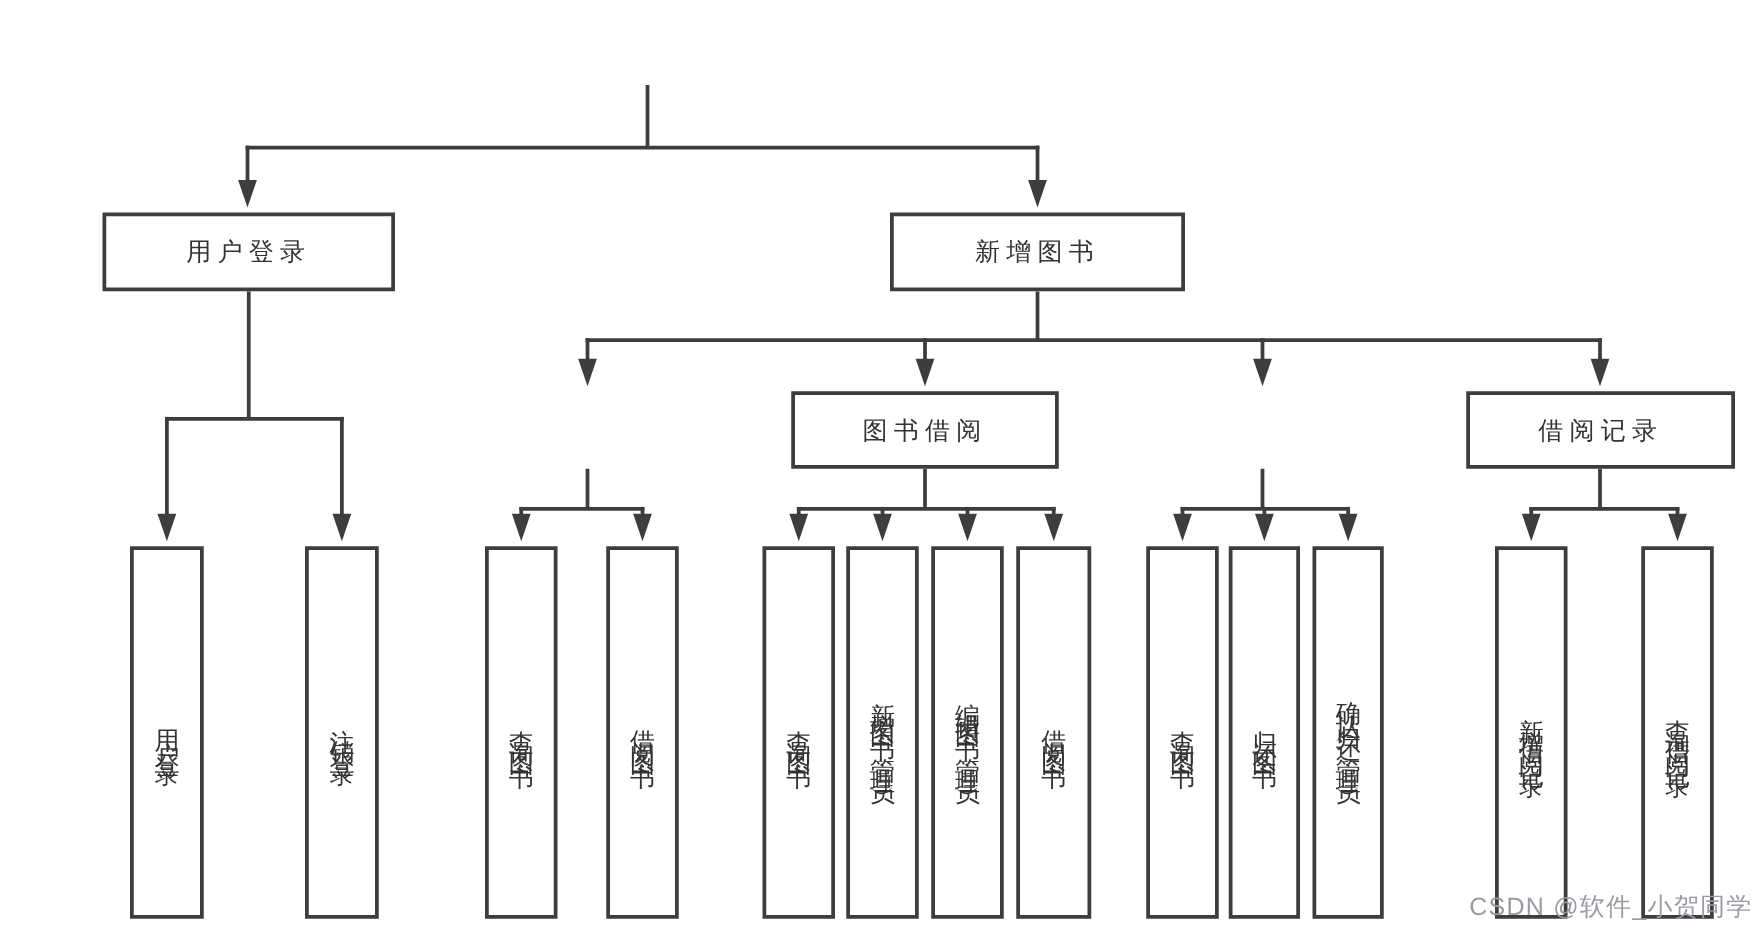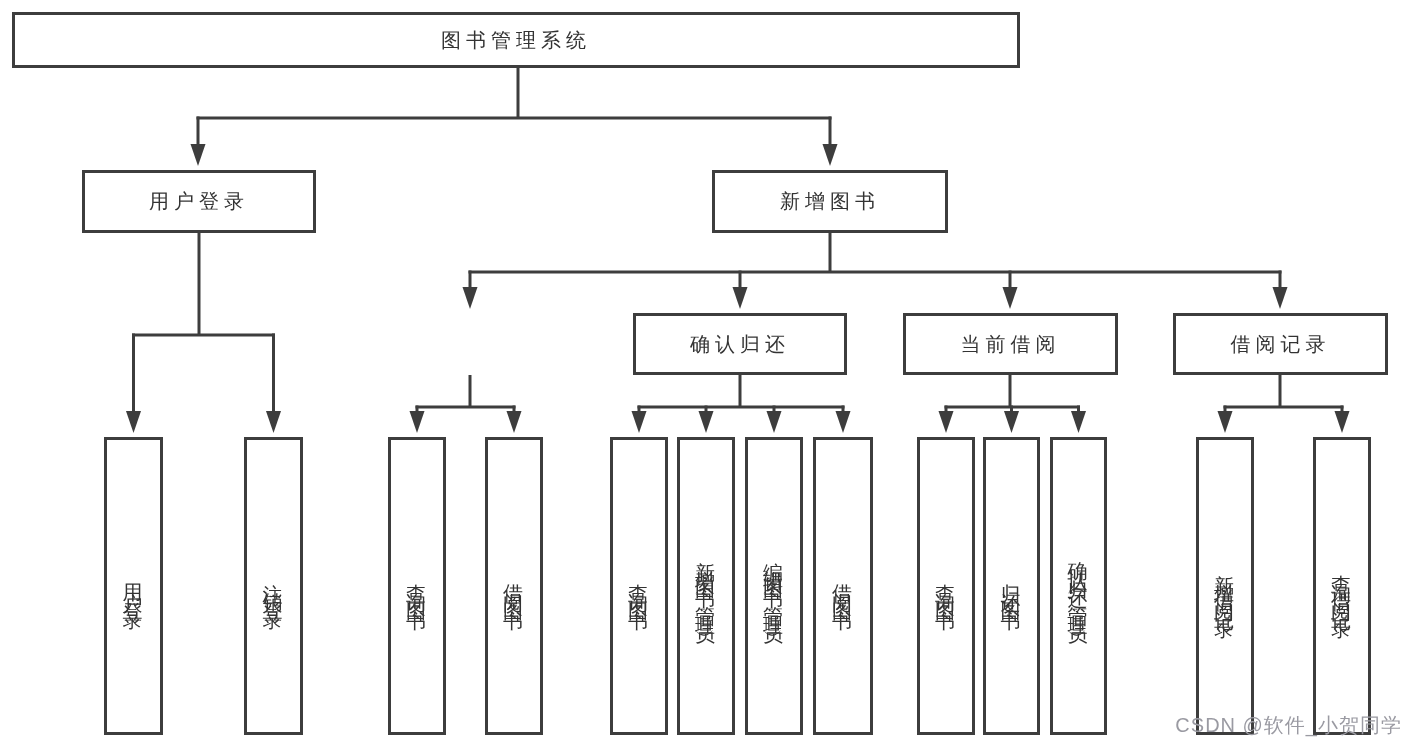--- a/index.html
+++ b/index.html
@@ -144,27 +144,25 @@
     <g>
       <line x1="1280" y1="375" x2="1280" y2="407"></line>
       <line x1="1223.5" y1="407" x2="1343.5" y2="407"></line>
       <line x1="1225" y1="405.5" x2="1225" y2="413"></line>
       <polygon points="1217.5,411 1232.5,411 1225,433" stroke="none"></polygon>
       <line x1="1342" y1="405.5" x2="1342" y2="413"></line>
       <polygon points="1334.5,411 1349.5,411 1342,433" stroke="none"></polygon>
     </g>
   </svg>
 
-  <div class="box" id="root">图书管理系统</div>
 
   <div class="box" id="l2-0">用户登录</div>
   <div class="box" id="l2-1">新增图书</div>
 
-  <div class="box" id="l3-1">确认归还</div>
-  <div class="box" id="l3-2">当前借阅</div>
+  <div class="box" id="l3-1">图书借阅</div>
   <div class="box" id="l3-3">借阅记录</div>
 
   <div class="box v leaf" id="leaf-0">用户登录</div>
   <div class="box v leaf" id="leaf-1">注销登录</div>
   <div class="box v leaf" id="leaf-2">查询图书</div>
   <div class="box v leaf" id="leaf-3">借阅图书</div>
   <div class="box v leaf" id="leaf-4">查询图书</div>
   <div class="box v leaf" id="leaf-5">新增图书（管理员）</div>
   <div class="box v leaf" id="leaf-6">编辑图书（管理员）</div>
   <div class="box v leaf" id="leaf-7">借阅图书</div>

